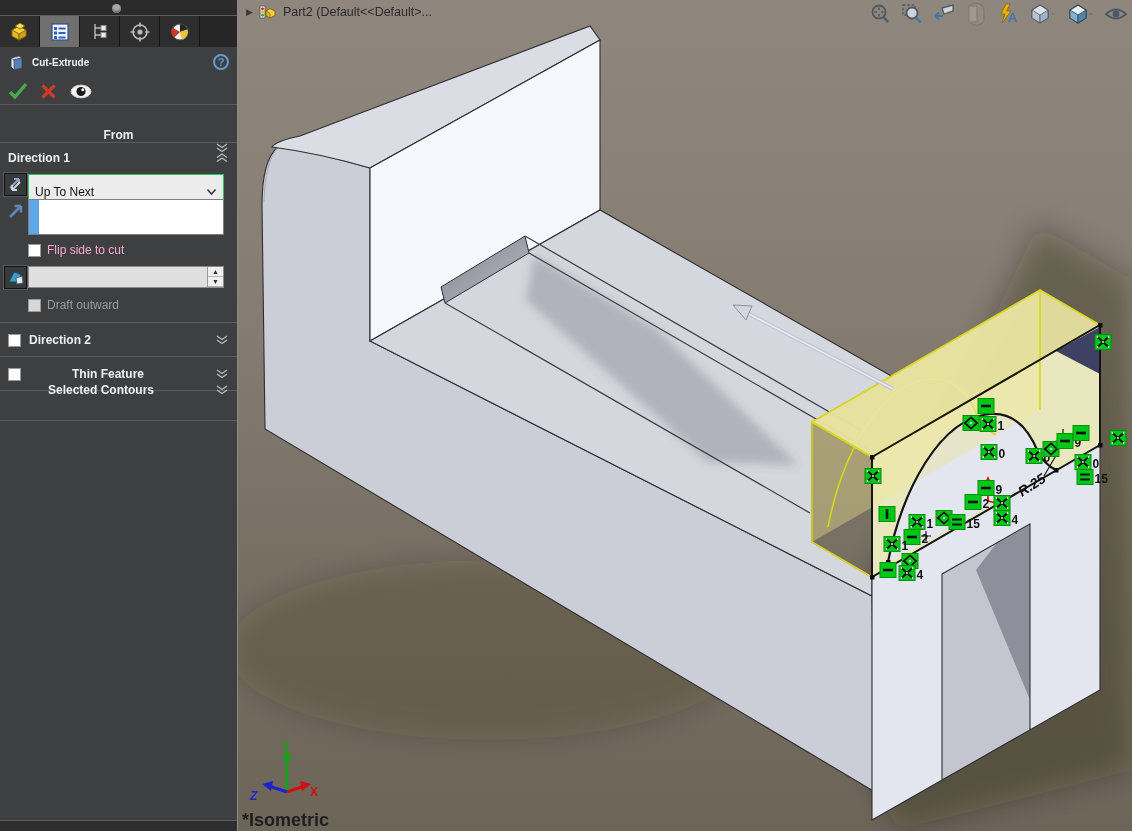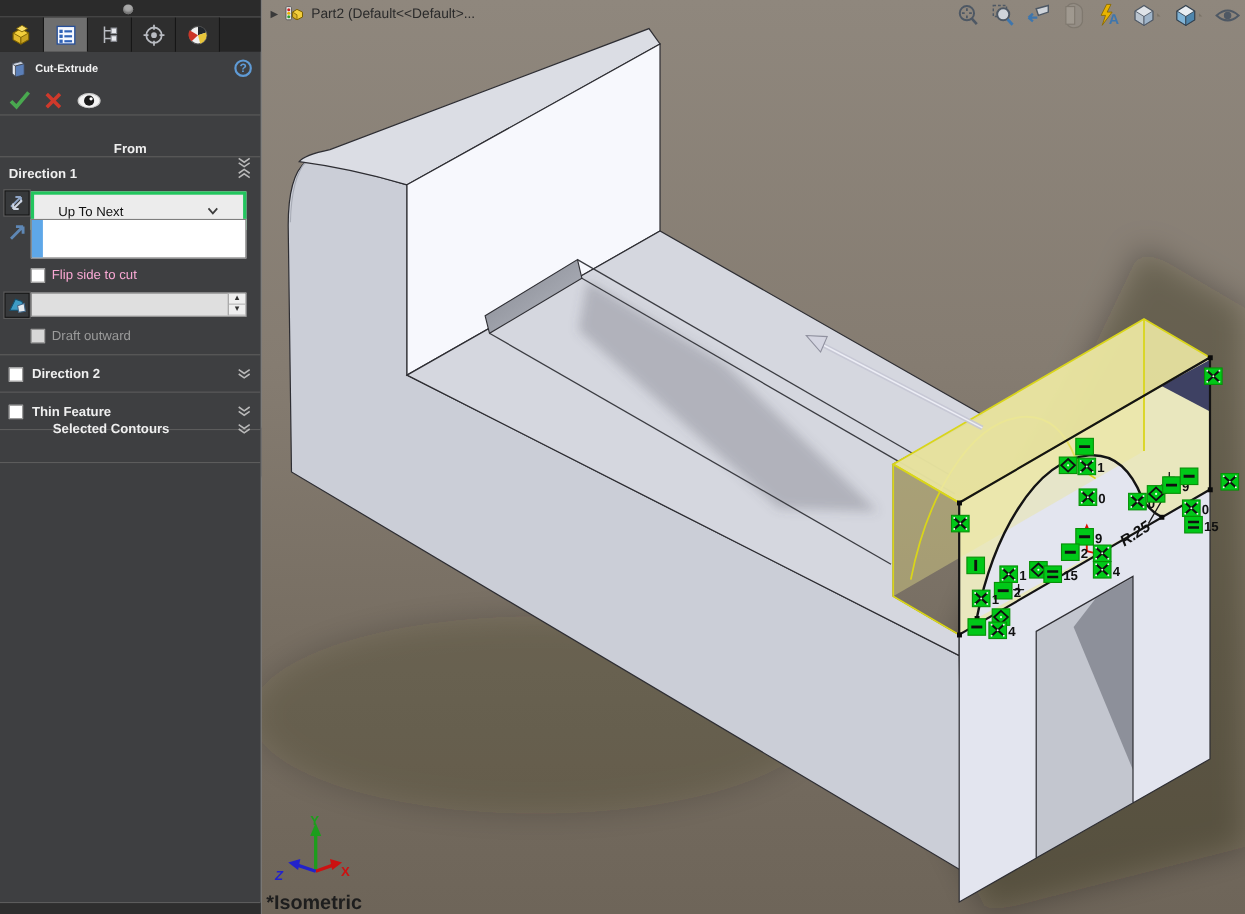--- a/index.html
+++ b/index.html
@@ -14,21 +14,21 @@
   .tabstrip{position:absolute;left:0;top:16px;width:100%;height:31px;background:#262626;display:flex;}
   .tab{width:40px;height:31px;display:flex;align-items:center;justify-content:center;border-right:1px solid #161616;background:#2e2e2e;}
   .tab.active{background:#6f6f6f;}
   .pm-header{position:absolute;left:0;top:47px;width:100%;height:30px;display:flex;align-items:center;padding:0 8px;}
   .pm-title{color:#f2f2f2;font-size:10px;font-weight:bold;margin-left:7px;flex:1;}
   .pm-help{width:16px;height:16px;border:2px solid #5f9bd6;border-radius:50%;color:#5f9bd6;font-weight:bold;font-size:11px;display:flex;align-items:center;justify-content:center;}
   .pm-actions{position:absolute;left:0;top:78px;width:100%;height:27px;display:flex;align-items:center;gap:12px;padding:0 8px;border-bottom:1px solid #5c5c5c;}
   .sec{position:absolute;left:0;width:100%;display:flex;align-items:center;padding:0 8px;color:#efefef;font-size:12px;font-weight:bold;}
   .sec .chev{margin-left:auto;}
   .divider{position:absolute;left:0;width:100%;height:1px;background:#5c5c5c;}
-  .combo{position:absolute;left:28px;top:174px;width:196px;height:35px;background:#ececec;border:3px solid #22c55e;display:flex;align-items:center;padding:0 22px;font-size:12px;color:#111;}
+  .combo{position:absolute;left:28px;top:174px;width:196px;height:35px;background:#ececec;border:1px solid #22c55e;display:flex;align-items:center;padding:0 6px;font-size:12px;color:#111;}
   .combo .cchev{margin-left:auto;}
   .sqbtn{position:absolute;left:4px;width:23px;height:23px;background:#37393b;border:1px solid #121212;outline:1px solid #5a5a5a;display:flex;align-items:center;justify-content:center;}
   .listbox{position:absolute;left:28px;top:199px;width:196px;height:36px;background:#ffffff;border:1px solid #7e7e7e;}
   .listbox .sel{position:absolute;left:0;top:0;width:10px;height:100%;background:#5ea7e8;}
   .chk{display:inline-block;width:13px;height:13px;background:#fff;border:1px solid #9a9a9a;}
   .chkrow{position:absolute;display:flex;align-items:center;gap:6px;color:#f9a8d4;font-size:12px;}
   .chkrow.dis{color:#9b9b9b;align-items:flex-end;}
   .chkrow.dis .chk{background:#d7d7d7;}
   .spin{position:absolute;left:28px;top:266px;width:196px;height:22px;background:#dfdfdf;border:1px solid #8a8a8a;}
   .spin .arrows{position:absolute;right:0;top:0;width:16px;height:100%;background:#efefef;border-left:1px solid #9a9a9a;display:flex;flex-direction:column;}
@@ -183,21 +183,21 @@
 
     <div class="divider" style="top:322px;"></div>
     <div class="sec" style="top:325px;height:30px;">
       <span class="secchk"></span>
       <span>Direction 2</span>
       <svg class="chev" width="14" height="12" viewBox="0 0 14 12">
         <path d="M2 2 L7 5.5 L12 2 M2 6 L7 9.5 L12 6" stroke="#b9b9b9" stroke-width="1.4" fill="none"></path>
       </svg>
     </div>
     <div class="divider" style="top:356px;"></div>
-    <div class="sec" style="top:359px;height:30px;">
+    <div class="sec" style="top:359px;height:30px;gap:43px;">
       <span class="secchk"></span>
       <span>Thin Feature</span>
       <svg class="chev" width="14" height="12" viewBox="0 0 14 12">
         <path d="M2 2 L7 5.5 L12 2 M2 6 L7 9.5 L12 6" stroke="#b9b9b9" stroke-width="1.4" fill="none"></path>
       </svg>
     </div>
     <div class="divider" style="top:390px;"></div>
     <div class="sec" style="top:376px;height:28px;padding-left:48px;">
       <span>Selected Contours</span>
       <svg class="chev" width="14" height="12" viewBox="0 0 14 12">

